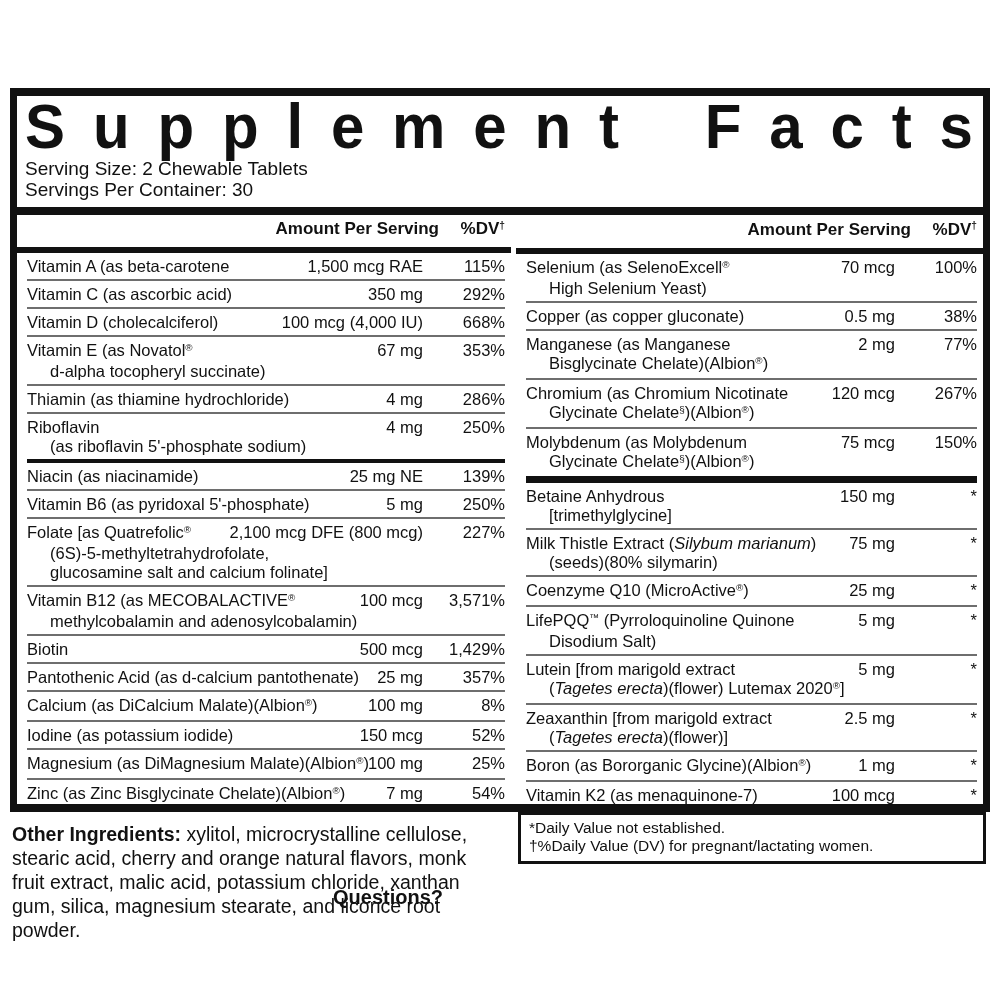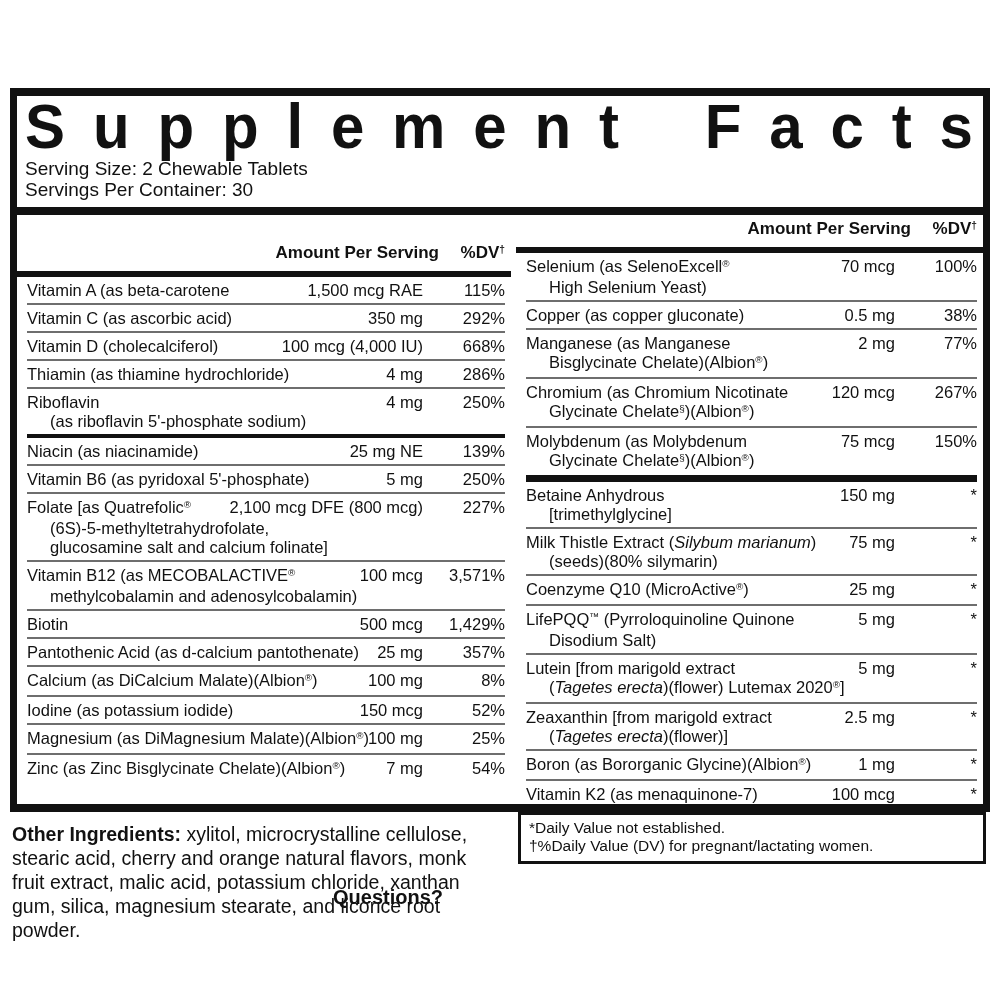--- a/index.html
+++ b/index.html
@@ -93,20 +93,28 @@
               </div>
               <div class="row rsep">
                 <div class="nm">
                   <div>Vitamin D (cholecalciferol)</div>
                 </div>
                 <div class="amt">100 mcg (4,000 IU)</div>
                 <div class="dv">668%</div>
               </div>
               <div class="row rsep">
                 <div class="nm">
+                  <div>Vitamin E (as Novatol<span class="sp">®</span></div>
+                  <div class="cont">d-alpha tocopheryl succinate)</div>
+                </div>
+                <div class="amt">67 mg</div>
+                <div class="dv">353%</div>
+              </div>
+              <div class="row rsep">
+                <div class="nm">
                   <div>Thiamin (as thiamine hydrochloride)</div>
                 </div>
                 <div class="amt">4 mg</div>
                 <div class="dv">286%</div>
               </div>
               <div class="row rsep">
                 <div class="nm">
                   <div>Riboflavin</div>
                   <div class="cont">(as riboflavin 5'-phosphate sodium)</div>
                 </div>

